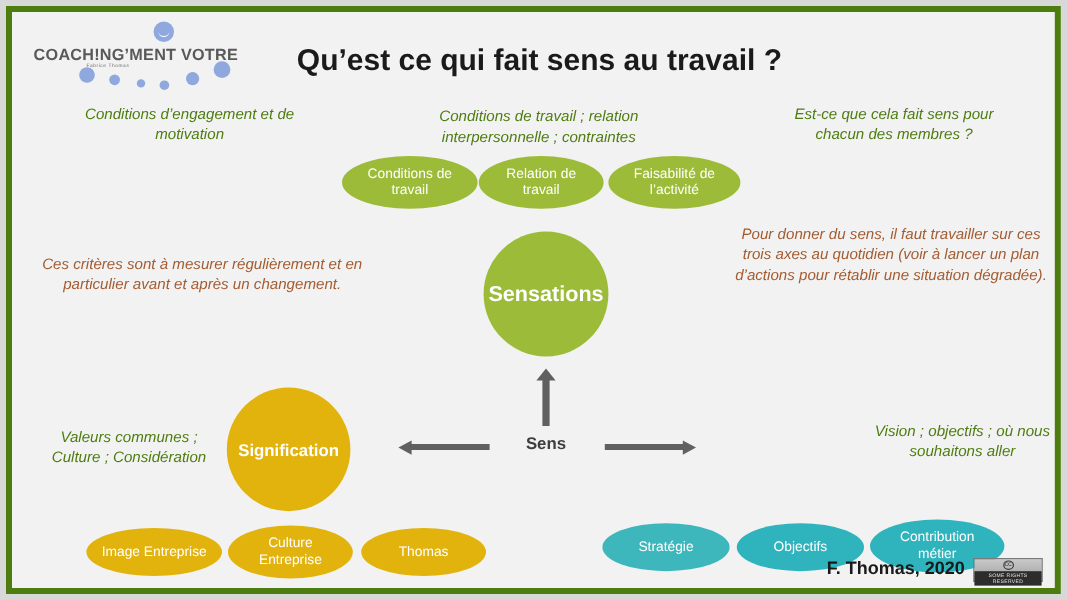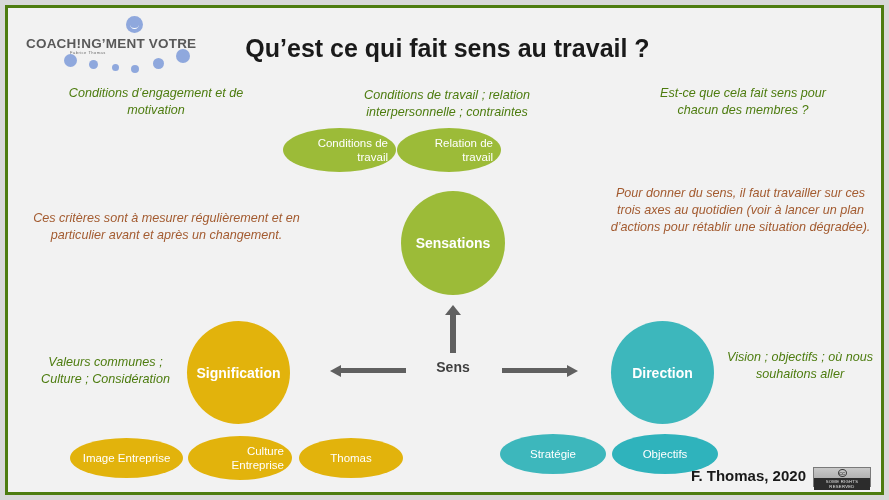--- a/index.html
+++ b/index.html
@@ -7,21 +7,21 @@
     width: 889px; height: 500px;
     background: #d8d8d8;
     font-family: "Liberation Sans", sans-serif;
     overflow: hidden;
   }
   #slide {
     position: absolute;
     left: 5px; top: 5px;
     width: 879px; height: 490px;
     background: #f2f2f2;
-    border: 3px solid #4d7c0f;
+    border: 5px solid #4d7c0f;
     overflow: hidden;
   }
 
   
   #logo { position: absolute; left: 10px; top: 8px; width: 170px; height: 56px; }
   #logo .logo-text {
     position: absolute; left: 8px; top: 20px;
     font-size: 13.5px; font-weight: 700; color: #595959;
     letter-spacing: 0.2px; white-space: nowrap;
   }
@@ -51,21 +51,21 @@
   .note {
     position: absolute; font-style: italic; text-align: center;
     line-height: 1.35; font-size: 12.6px;
   }
   .note.green { color: #4d7c0f; }
   .note.brown { color: #a35b30; }
 
   
   .ellipse {
     position: absolute; display: flex; align-items: center; justify-content: center;
-    border-radius: 50%; color: #ffffff; text-align: right;
+    border-radius: 50%; color: #ffffff; text-align: center;
     font-size: 11.5px; line-height: 1.22; padding: 0 8px;
   }
   .ellipse.green { background: #9CBB38; }
   .ellipse.yellow { background: #E2B30C; }
   .ellipse.teal  { background: #2FB3BC; }
   .ellipse.teal.light { background: #3DB7BC; }
 
   
   .circle {
     position: absolute; display: flex; align-items: center; justify-content: center;
@@ -126,56 +126,57 @@
   </div>
 
   <div id="title">Qu’est ce qui fait sens au travail ?</div>
 
   <div class="note green" style="left:38px; top:77px; width:220px;">Conditions d’engagement et de motivation</div>
   <div class="note green" style="left:336px; top:79px; width:206px;">Conditions de travail ; relation interpersonnelle ; contraintes</div>
   <div class="note green" style="left:630px; top:77px; width:210px;">Est-ce que cela fait sens pour chacun des membres ?</div>
 
   <div class="ellipse green" style="left:275px; top:120px; width:113px; height:44px;">Conditions de travail</div>
   <div class="ellipse green" style="left:389px; top:120px; width:104px; height:44px;">Relation de travail</div>
+  <div class="ellipse green" style="left:497px; top:120px; width:110px; height:44px;">Faisabilité de l’activité</div>
 
   <div class="note brown" style="left:600px; top:177px; width:265px;">Pour donner du sens, il faut travailler sur ces trois axes au quotidien (voir à lancer un plan d’actions pour rétablir une situation dégradée).</div>
   <div class="note brown" style="left:21px; top:202px; width:275px;">Ces critères sont à mesurer régulièrement et en particulier avant et après un changement.</div>
 
-  <div class="circle green" style="left:393px; top:183px; width:104px; height:104px; font-size:14px;">Sensations</div>
+  <div class="circle green" style="left:393px; top:183px; width:104px; height:104px; font-size:18px;">Sensations</div>
 
   <div class="arrow" style="left:436px; top:297px; width:18px; height:48px;">
     <div class="shaft" style="left:6px; top:8px; width:6px; height:40px;"></div>
     <div class="head" style="left:1px; top:0px; border-left:8px solid transparent; border-right:8px solid transparent; border-bottom:10px solid #606060;"></div>
   </div>
 
   <div id="sens" style="left:419px; top:351px; width:52px; text-align:center;">Sens</div>
 
   <div class="arrow" style="left:322px; top:355px; width:76px; height:16px;">
     <div class="shaft" style="left:10px; top:5px; width:66px; height:5px;"></div>
     <div class="head" style="left:0px; top:1.5px; border-top:6px solid transparent; border-bottom:6px solid transparent; border-right:11px solid #606060;"></div>
   </div>
 
   <div class="arrow" style="left:494px; top:355px; width:76px; height:16px;">
     <div class="shaft" style="left:0px; top:5px; width:66px; height:5px;"></div>
     <div class="head" style="left:65px; top:1.5px; border-top:6px solid transparent; border-bottom:6px solid transparent; border-left:11px solid #606060;"></div>
   </div>
 
   <div class="circle yellow" style="left:179px; top:313px; width:103px; height:103px; font-size:14px;">Signification</div>
 
-  <div class="circle teal" style="left:603px; top:313px; width:103px; height:103px; font-size:14px;">Direction</div>
 
   <div class="note green" style="left:20px; top:346px; width:155px;">Valeurs communes ; Culture ; Considération</div>
   <div class="note green" style="left:712px; top:341px; width:160px;">Vision ; objectifs ; où nous souhaitons aller</div>
 
   <div class="ellipse yellow" style="left:62px; top:430px; width:113px; height:40px;">Image Entreprise</div>
   <div class="ellipse yellow" style="left:180px; top:428px; width:104px; height:44px;">Culture Entreprise</div>
   <div class="ellipse yellow" style="left:291px; top:430px; width:104px; height:40px;">Thomas</div>
 
   <div class="ellipse teal light" style="left:492px; top:426px; width:106px; height:40px;">Stratégie</div>
   <div class="ellipse teal" style="left:604px; top:426px; width:106px; height:40px;">Objectifs</div>
+  <div class="ellipse teal" style="left:715px; top:423px; width:112px; height:44px;">Contribution métier</div>
 
   <div id="credit">F. Thomas, 2020</div>
   <div id="cc-badge">
     <div class="cc-circle">cc</div>
     <div class="cc-text">SOME RIGHTS RESERVED</div>
   </div>
 
 </div>
 
 </body></html>

